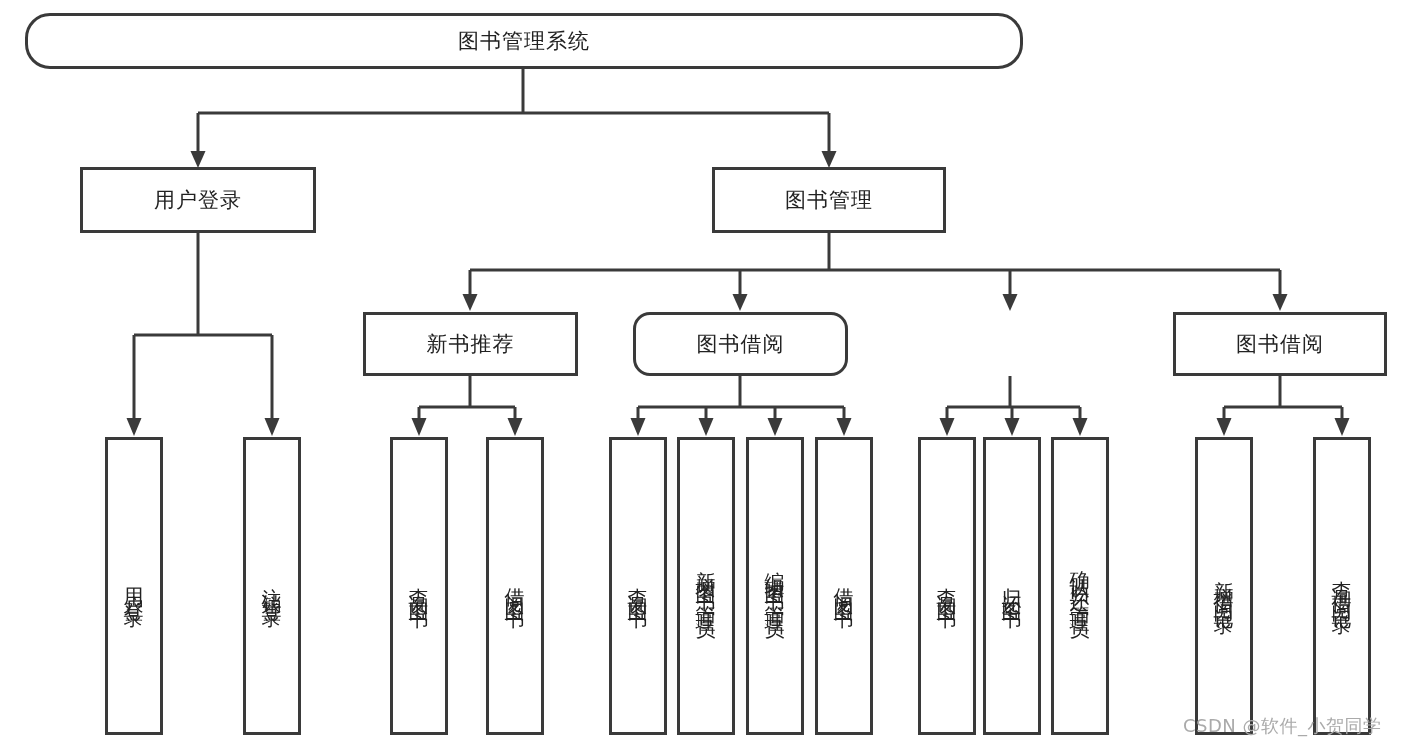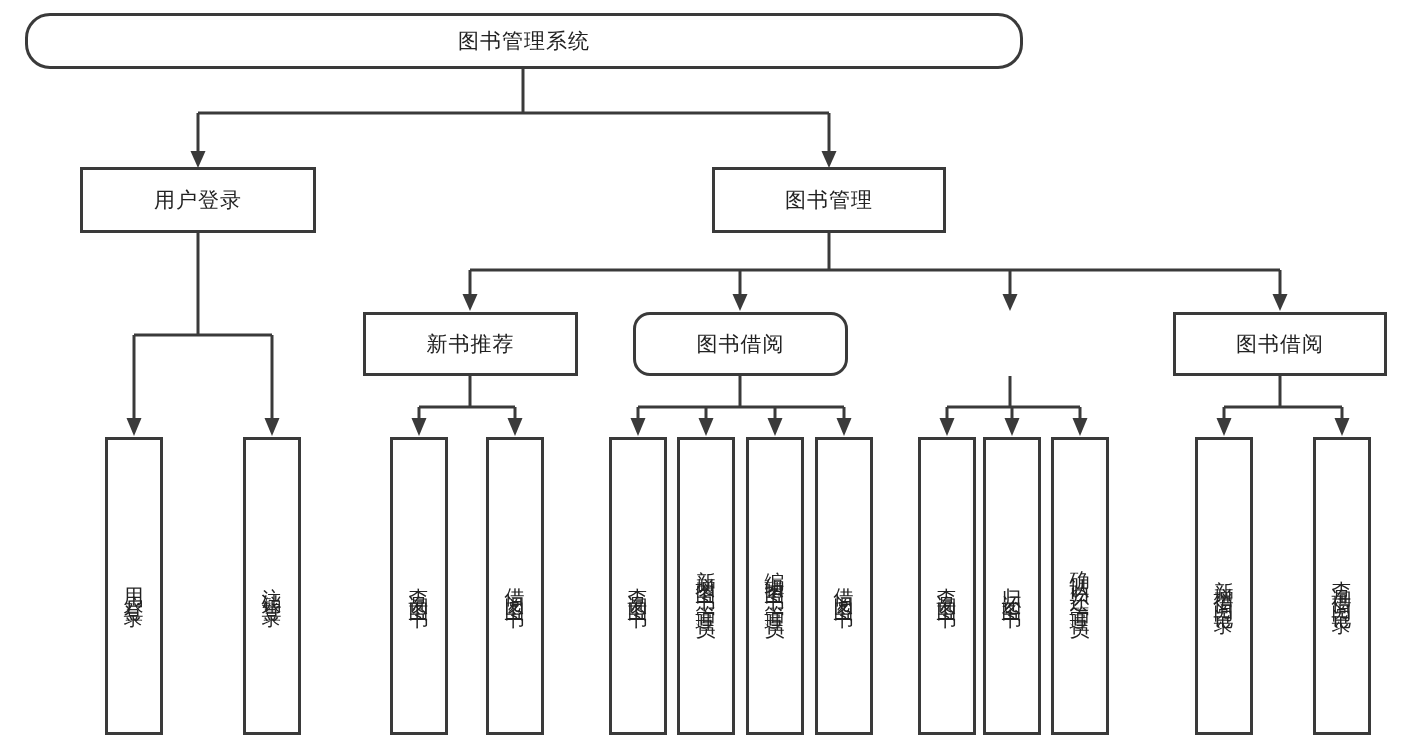--- a/index.html
+++ b/index.html
@@ -158,14 +158,15 @@
   <div class="node leaf lf6">编辑图书（管理员）</div>
   <div class="node leaf lf7">借阅图书</div>
 
   <div class="node leaf lf8">查询图书</div>
   <div class="node leaf lf9">归还图书</div>
   <div class="node leaf lf10">确认归还（管理员）</div>
 
   <div class="node leaf lf11">新增借阅记录</div>
   <div class="node leaf lf12">查询借阅记录</div>
 
+  <div class="watermark">CSDN @软件_小贺同学</div>
 
 </div>
 
 </body></html>

